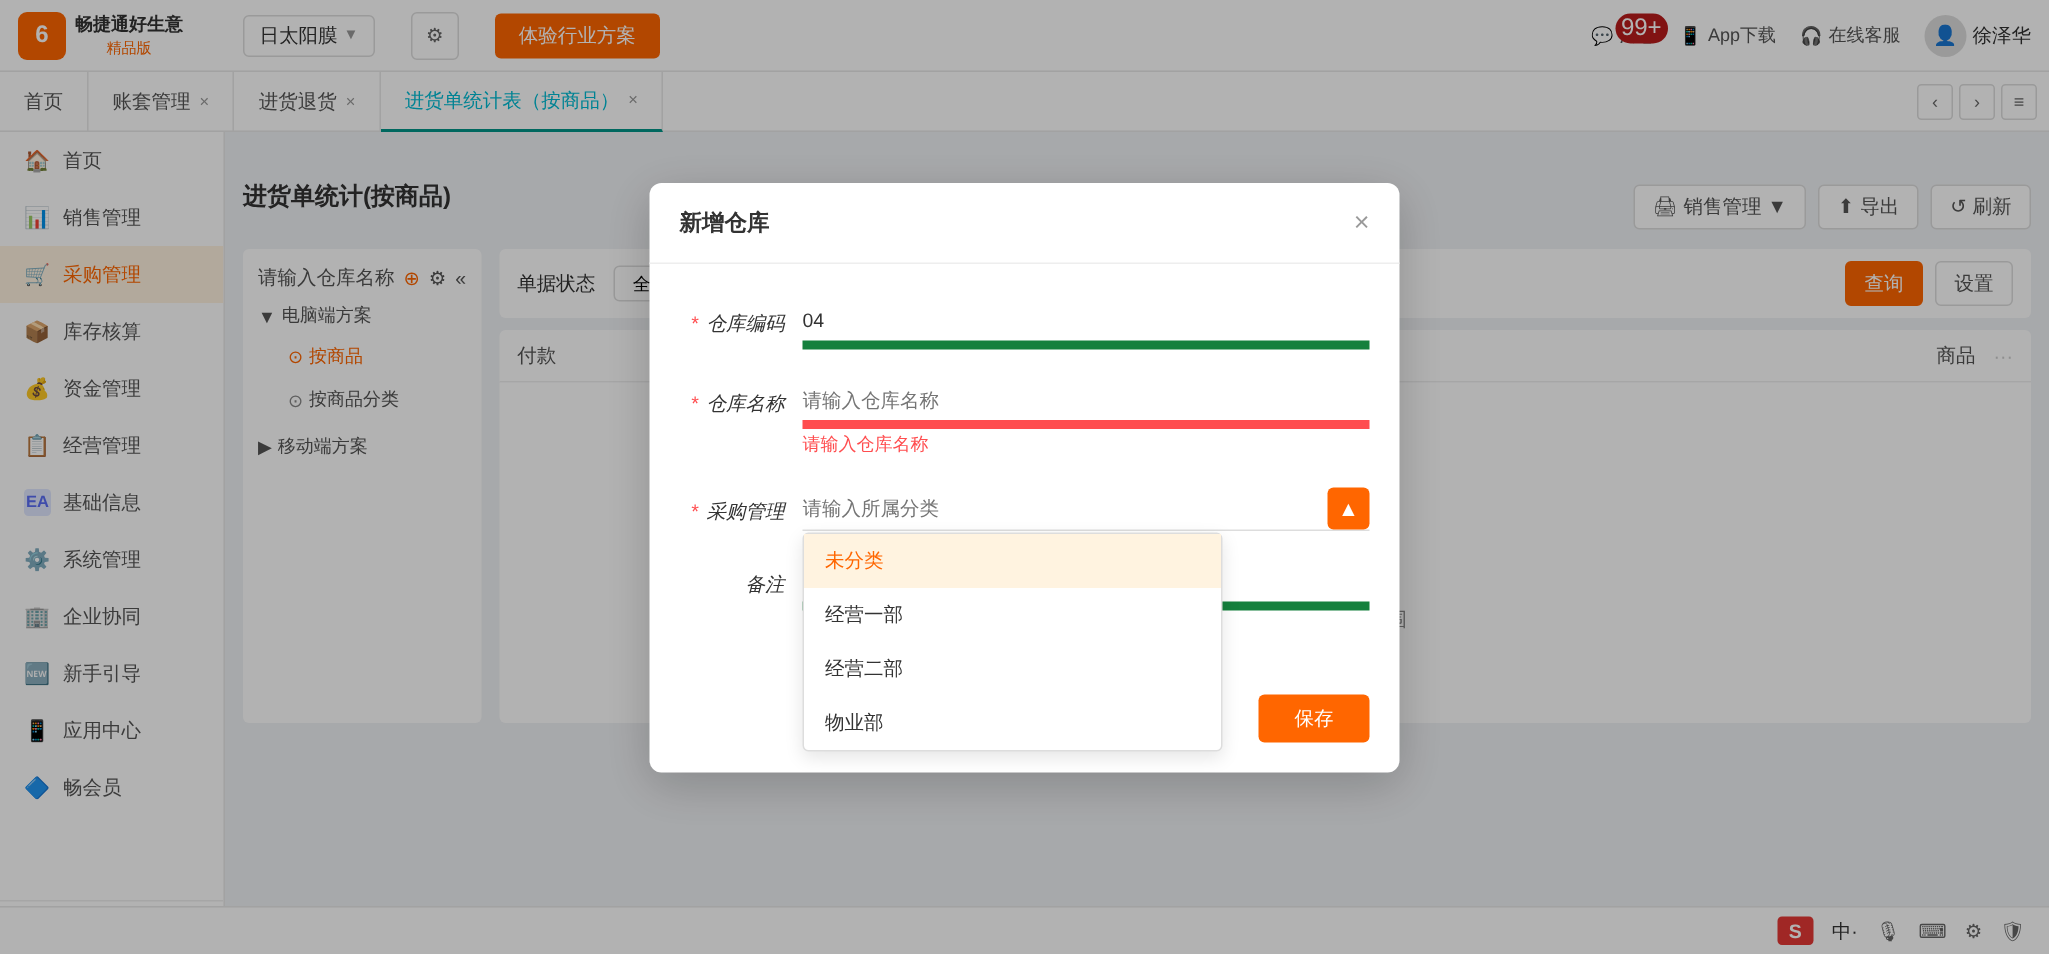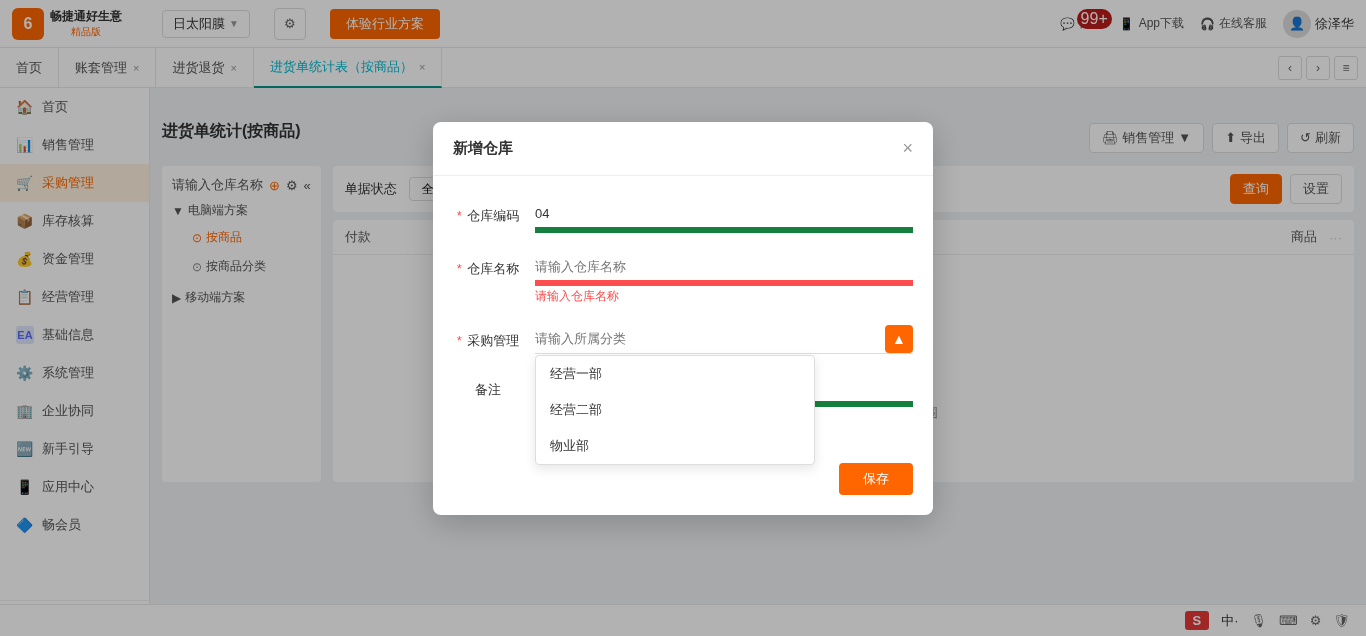--- a/index.html
+++ b/index.html
@@ -145,22 +145,23 @@
       border-bottom: 1px solid #eee;
       display: flex; align-items: center; justify-content: space-between;
     }
     .modal-title { font-size: 15px; font-weight: bold; color: #333; }
     .modal-close { cursor: pointer; color: #999; font-size: 18px; }
     .modal-body { padding: 24px 20px; }
     .form-row {
       display: flex; align-items: flex-start; gap: 12px; margin-bottom: 20px;
     }
     .form-label {
-      width: 70px; text-align: center; color: #333; font-size: 13px; padding-top: 7px;
+      width: 70px; text-align: right; color: #333; font-size: 13px; padding-top: 7px;
       flex-shrink: 0;
+      font-style: italic;
     }
     .required { color: #ff4d4f; margin-right: 2px; }
     .form-input {
       flex: 1; border: none; border-bottom: 6px solid #15803d;
       padding: 6px 0; font-size: 13px; color: #333; outline: none;
     }
     .form-input.error { border-bottom-color: #ff4d4f; }
     .error-msg { color: #ff4d4f; font-size: 12px; margin-top: 2px; }
     .form-col { display: flex; flex-direction: column; flex: 1; }
     .category-input-wrap {
@@ -441,20 +442,21 @@
       <div class="form-row" style="position:relative;">
         <div class="form-label">
           <span class="required">*</span>
           <span>采购管理</span>
         </div>
         <div class="category-input-wrap">
           <input class="category-input" type="text" placeholder="请输入所属分类" style="">
           <button class="category-toggle-btn">▲</button>
 
           <div class="dropdown-list">
+            <div class="dropdown-item selected">未分类</div>
             <div class="dropdown-item">经营一部</div>
             <div class="dropdown-item">经营二部</div>
             <div class="dropdown-item">物业部</div>
           </div>
         </div>
       </div>
 
       <div class="form-row">
         <div class="form-label">
           <span>备注</span>

